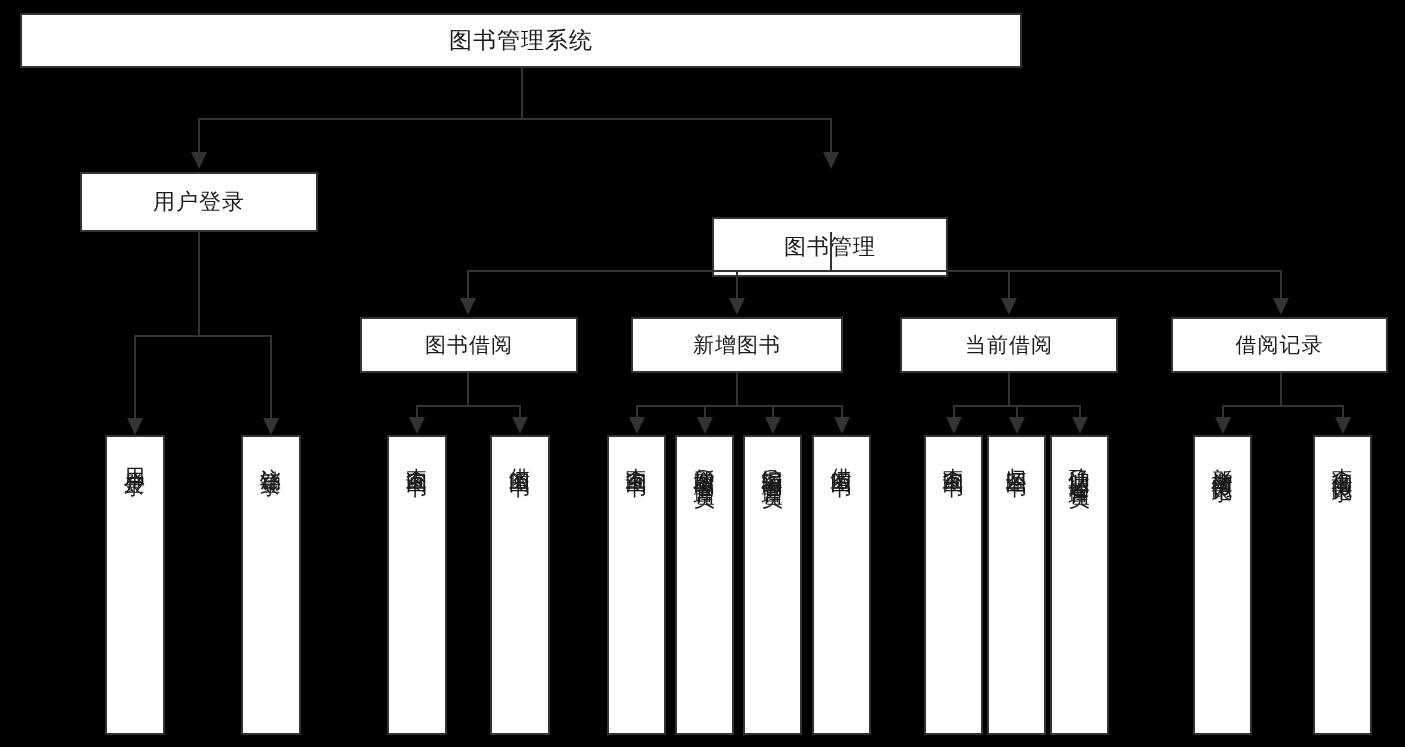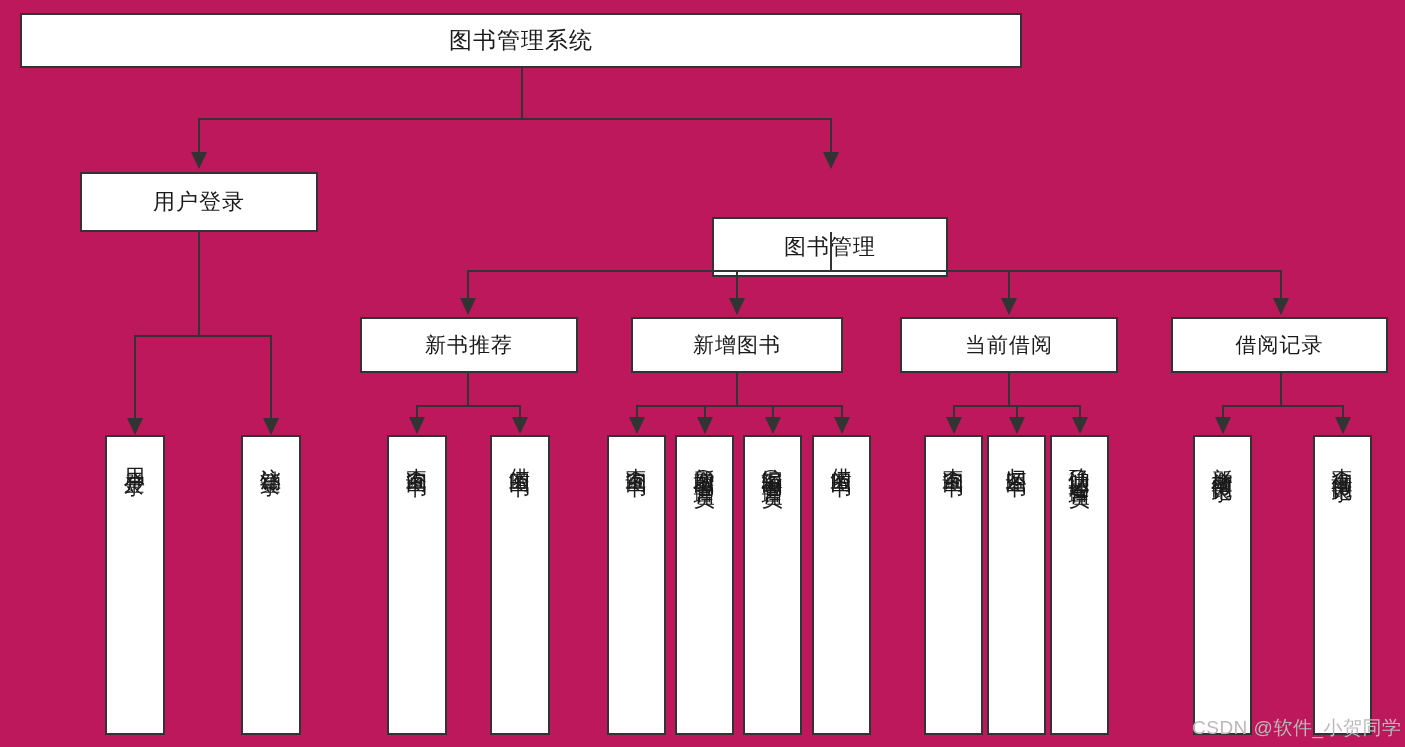--- a/index.html
+++ b/index.html
@@ -7,21 +7,21 @@
     padding: 0;
     background: #ffffff;
   }
   body {
     font-family: "Liberation Sans", "DejaVu Sans", sans-serif;
   }
   #canvas {
     position: relative;
     width: 1405px;
     height: 747px;
-    background: #be185d;
+    background: #000000;
     overflow: hidden;
   }
   
   .node {
     position: absolute;
     box-sizing: border-box;
     background: #ffffff;
     border: 2px solid #333333;
     display: flex;
     align-items: center;
@@ -124,21 +124,21 @@
   <div class="vline" style="left:736px; top:270px; height:30px;"></div>
   <div class="arrow" style="left:729px; top:298px;"></div>
 
   <div class="vline" style="left:1008px; top:270px; height:30px;"></div>
   <div class="arrow" style="left:1001px; top:298px;"></div>
 
   <div class="vline" style="left:1280px; top:270px; height:30px;"></div>
   <div class="arrow" style="left:1273px; top:298px;"></div>
 
   <div class="node lvl3" style="left:360px; top:317px; width:218px; height:56px;">
-    <span class="label">新书推荐</span>
+    <span class="label">图书借阅</span>
   </div>
   <div class="node lvl3" style="left:631px; top:317px; width:212px; height:56px;">
     <span class="label">新增图书</span>
   </div>
   <div class="node lvl3" style="left:1171px; top:317px; width:217px; height:56px;">
     <span class="label">借阅记录</span>
   </div>
   <div class="node lvl3" style="left:900px; top:317px; width:218px; height:56px;">
     <span class="label">当前借阅</span>
   </div>
@@ -214,15 +214,14 @@
     <span class="label">确认归还（管理员）</span>
   </div>
 
   <div class="node leaf" style="left:1193px; top:435px; width:59px; height:300px;">
     <span class="label">新增借阅记录</span>
   </div>
   <div class="node leaf" style="left:1313px; top:435px; width:59px; height:300px;">
     <span class="label">查询借阅记录</span>
   </div>
 
-  <div class="watermark" style="left:1192px; top:715px;">CSDN @软件_小贺同学</div>
 
 </div>
 
 </body></html>

